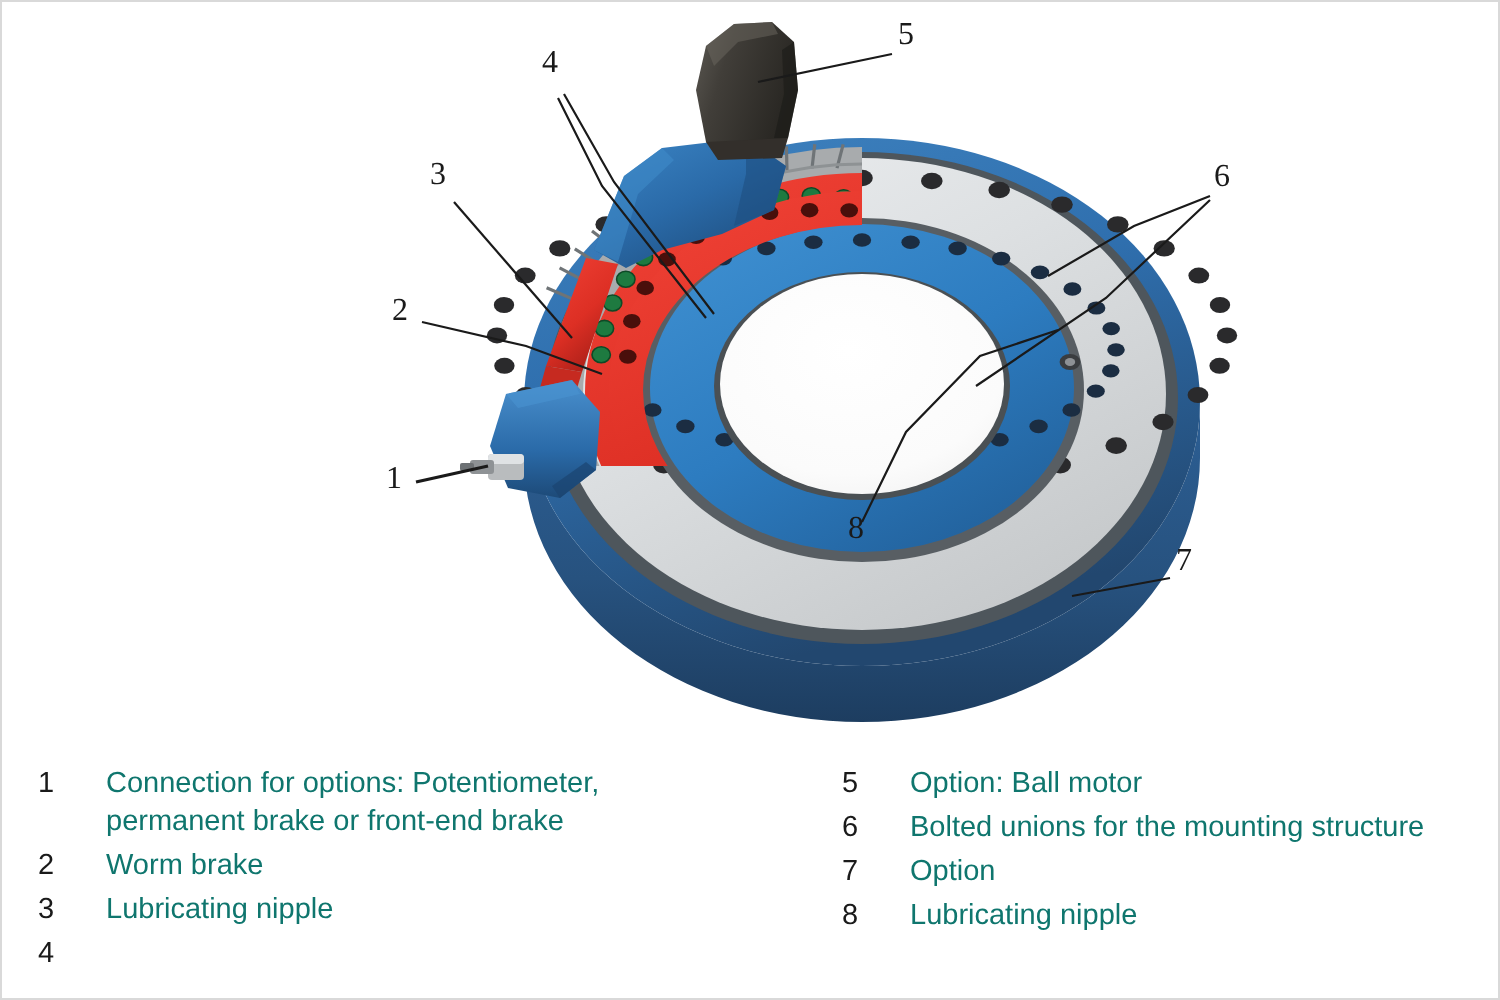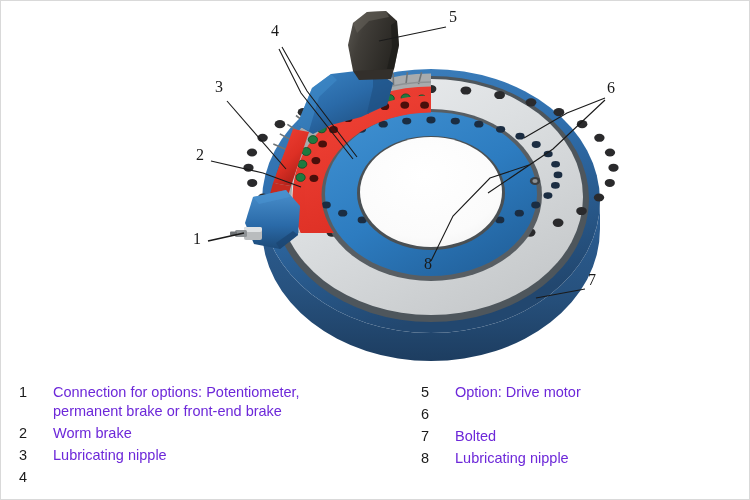--- a/index.html
+++ b/index.html
@@ -46,21 +46,21 @@
     margin-bottom:3px;
   }
   .leg-idx{
     flex:0 0 34px;
     font-size:14.5px;
     color:#1a1a1a;
     line-height:19px;
   }
   .leg-txt{
     font-size:14.5px;
-    color:#6d28d9;
+    color:#0f766e;
     line-height:19px;
     white-space:pre-line;
   }
 </style>
 </head>
 <body>
 
 <div id="page">
 
   <div id="figure">
@@ -368,28 +368,29 @@
         <span class="leg-txt">Lubricating nipple</span>
       </div>
       <div class="leg-row">
         <span class="leg-idx">4</span>
       </div>
     </div>
 
     <div class="leg-col" id="leg-right">
       <div class="leg-row">
         <span class="leg-idx">5</span>
-        <span class="leg-txt">Option: Drive motor</span>
+        <span class="leg-txt">Option: Ball motor</span>
       </div>
       <div class="leg-row">
         <span class="leg-idx">6</span>
+        <span class="leg-txt">Bolted unions for the mounting structure</span>
       </div>
       <div class="leg-row">
         <span class="leg-idx">7</span>
-        <span class="leg-txt">Bolted</span>
+        <span class="leg-txt">Option</span>
       </div>
       <div class="leg-row">
         <span class="leg-idx">8</span>
         <span class="leg-txt">Lubricating nipple</span>
       </div>
     </div>
 
   </div>
 </div>
 

